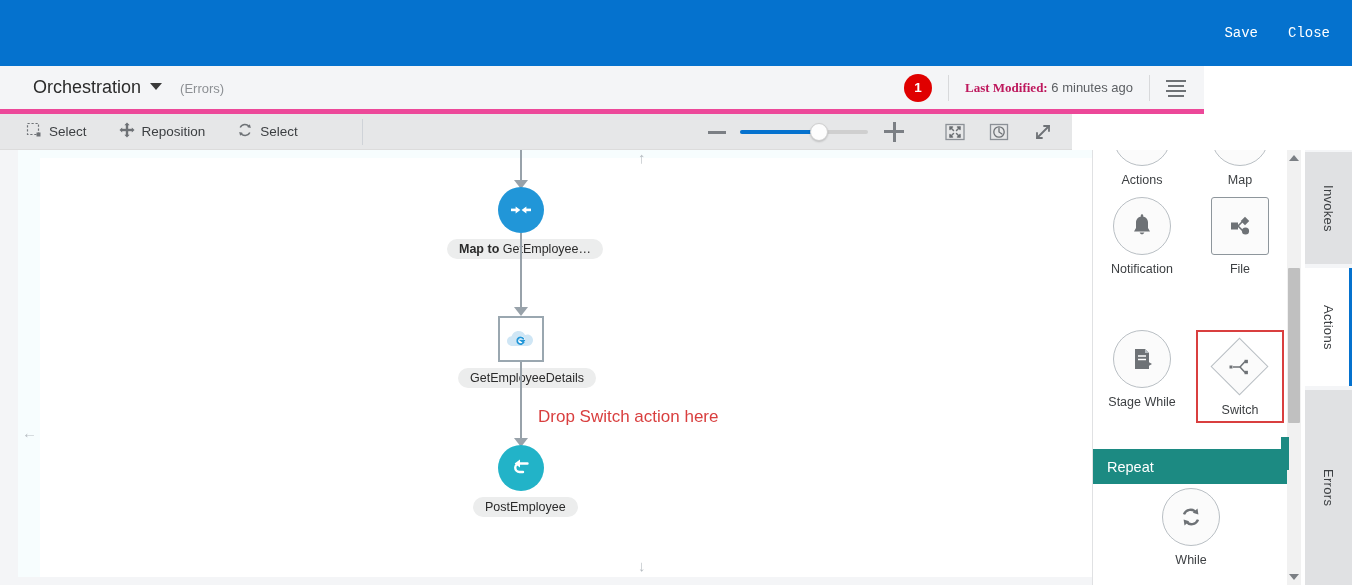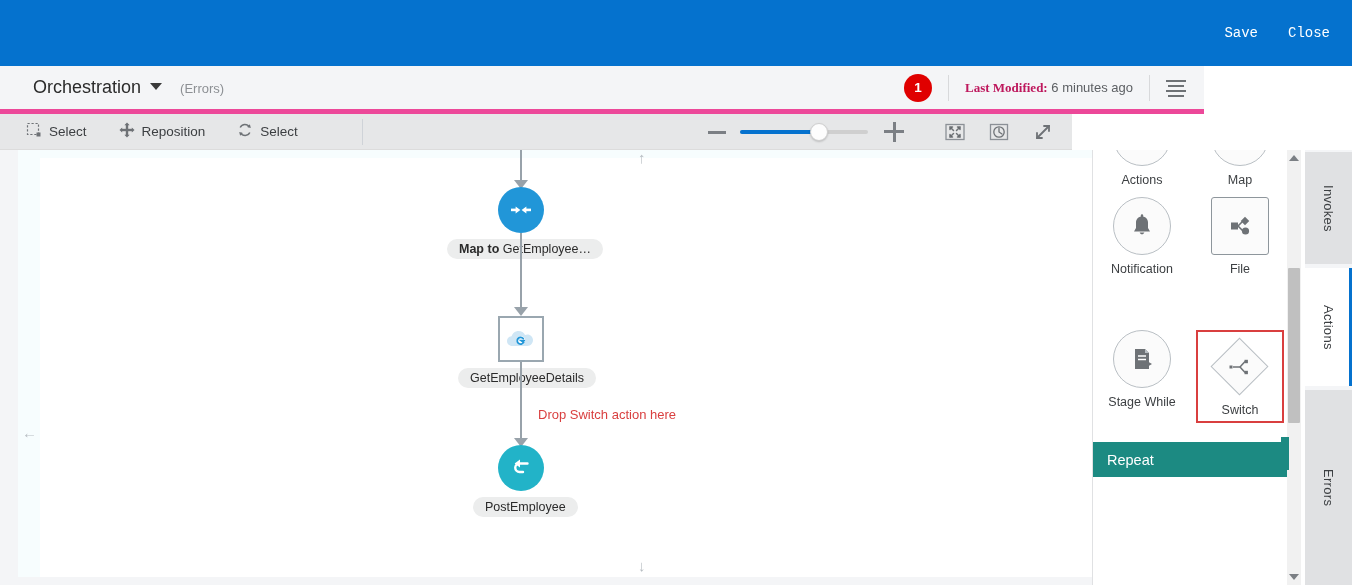--- a/index.html
+++ b/index.html
@@ -150,21 +150,21 @@
     border: 2px solid #9aa7b0; display: flex; align-items: center;
     justify-content: center; cursor: pointer;
   }
   .node-label {
     position: absolute; background: #eceded; border-radius: 11px;
     padding: 3px 12px; font-size: 12.5px; color: #2b2b2b;
     white-space: nowrap; cursor: pointer;
   }
   .node-label b { font-weight: bold; }
   .drop-hint {
-    position: absolute; font-size: 13px; color: #d93f3f; white-space: nowrap;
+    position: absolute; font-size: 17px; color: #d93f3f; white-space: nowrap;
   }
 
   
   .palette {
     position: absolute; left: 1092px; top: 150px; width: 213px; height: 435px;
     background: #ffffff; border-left: 1px solid #e0e1e3; overflow: hidden;
   }
   .pal-inner { position: absolute; left: 0; top: 0; width: 196px; }
   .pal-row {
     position: absolute; left: 0; width: 196px; height: 102px;
@@ -506,25 +506,36 @@
               </g>
               <rect x="2.5" y="11.5" width="3" height="3" fill="#6e7276"></rect>
               <rect x="17.5" y="5.8" width="3.4" height="3.4" fill="#6e7276"></rect>
               <rect x="17.5" y="16.8" width="3.4" height="3.4" fill="#6e7276"></rect>
             </svg>
           </div>
           <div class="pal-label">Switch</div>
         </div>
       </div>
 
-      <div class="section-head" style="top:292px;">
+      <div class="section-head" style="top:299px;">
         <span>Repeat</span>
       </div>
 
       <div class="pal-row" style="top:338px;">
+        <div class="pal-item">
+          <div class="pal-shape-circle">
+            <svg width="30" height="30" viewBox="0 0 30 30">
+              <path d="M8 12.4 A7 7 0 0 1 20 10.4" fill="none" stroke="#6e7276" stroke-width="2.4"></path>
+              <path d="M22 17.6 A7 7 0 0 1 10 19.6" fill="none" stroke="#6e7276" stroke-width="2.4"></path>
+              <polygon points="21.5,6.5 22.4,12.4 16.8,10.8" fill="#6e7276"></polygon>
+              <polygon points="8.5,23.5 7.6,17.6 13.2,19.2" fill="#6e7276"></polygon>
+            </svg>
+          </div>
+          <div class="pal-label">While</div>
+        </div>
       </div>
     </div>
 
     <div class="pal-scroll">
       <div class="teal-stub"></div>
       <div class="pal-scroll-up">
           <span class="tri-up"></span>
         </div>
       <div class="pal-thumb"></div>
       <div class="pal-scroll-down">

